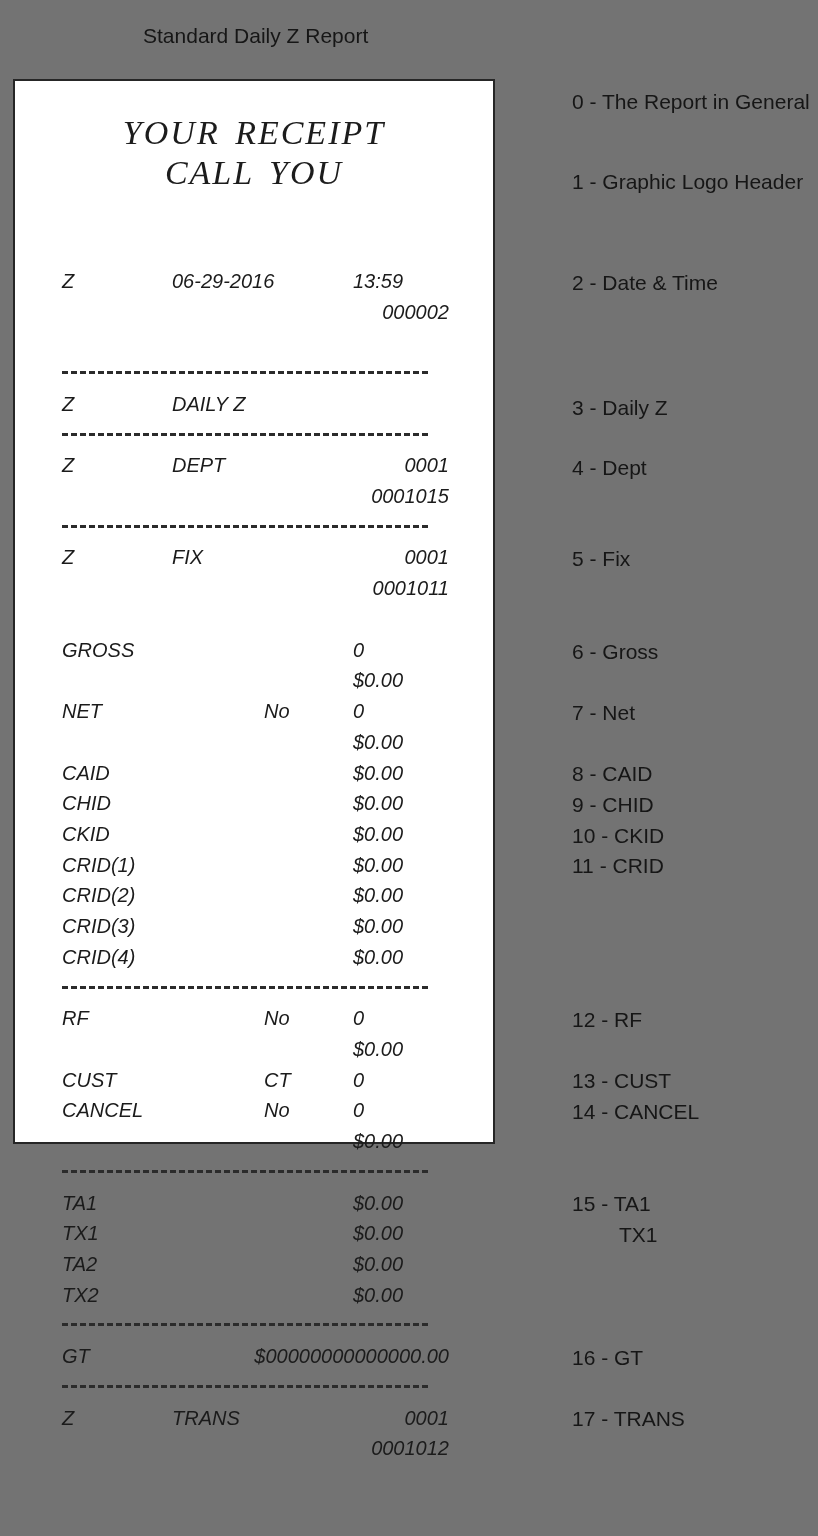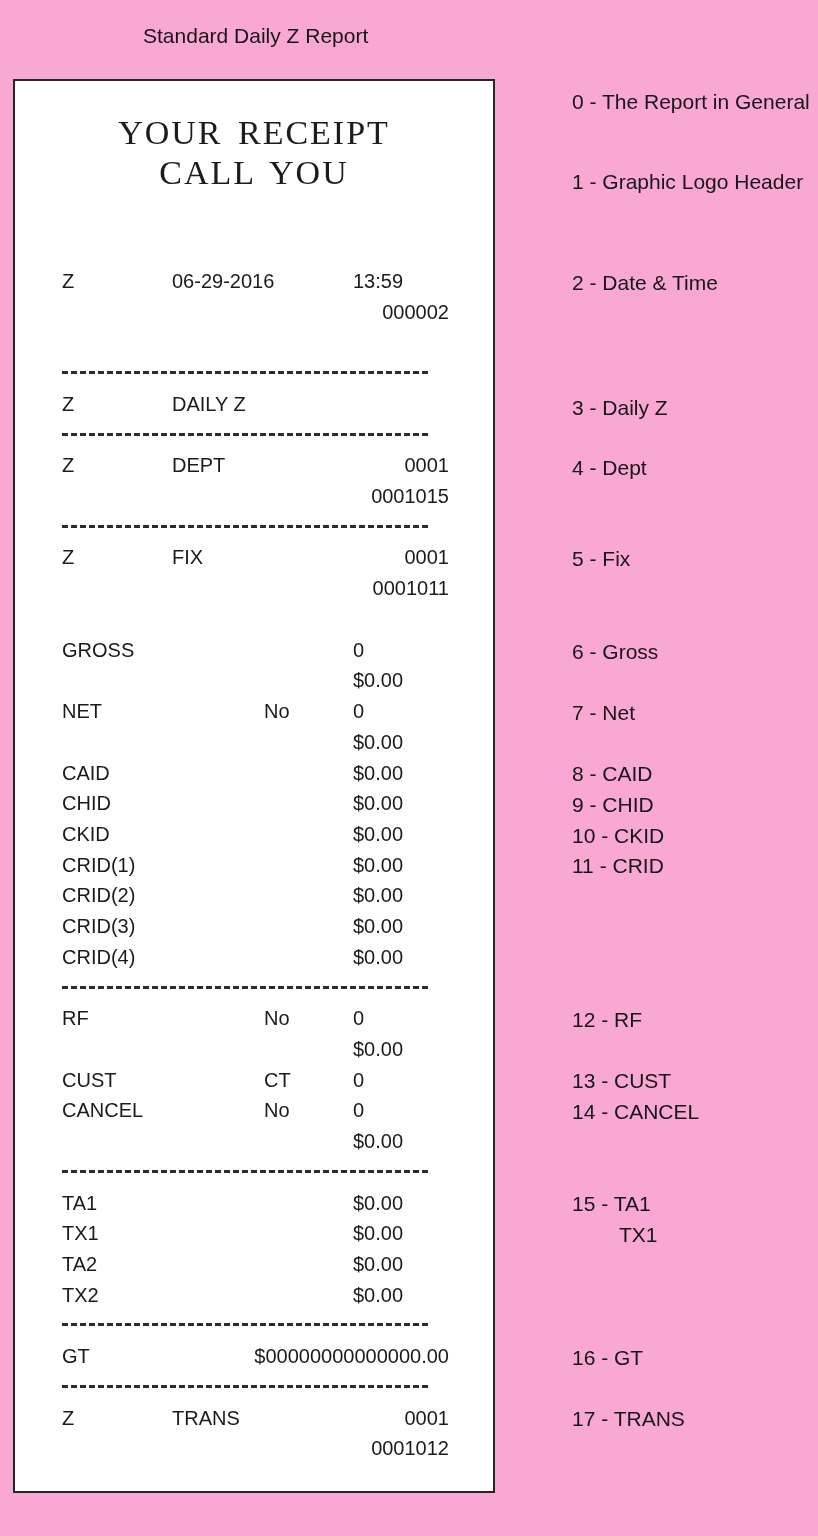--- a/index.html
+++ b/index.html
@@ -1,33 +1,34 @@
 <!DOCTYPE html>
 <html><head>
 <meta charset="utf-8">
 <style>
   html,body{margin:0;padding:0;background:#ffffff;}
   #canvas{
     position:relative;
     width:818px;height:1536px;
-    background:#f9a8d4;
+    background:#737373;
     font-family:"Liberation Sans", sans-serif;
     color:#1a1a1a;
     overflow:hidden;
   }
   .page-title{
     position:absolute;left:143px;top:24px;
     font-size:21px;line-height:1.1;color:#161616;
   }
   .receipt-box{
     position:absolute;left:13px;top:79px;
-    width:482px;height:1414px;
+    width:482px;height:1065px;
     border:2px solid #262626;
     box-sizing:border-box;
     background:#ffffff;
+    font-style:italic;
   }
   .logo-block{
     position:absolute;left:0;top:32px;width:100%;
     text-align:center;
     font-family:"Liberation Serif", serif;
     font-size:34px;line-height:40px;
     letter-spacing:2px;word-spacing:5px;
     color:#1c1c1c;
   }
   .rows{

